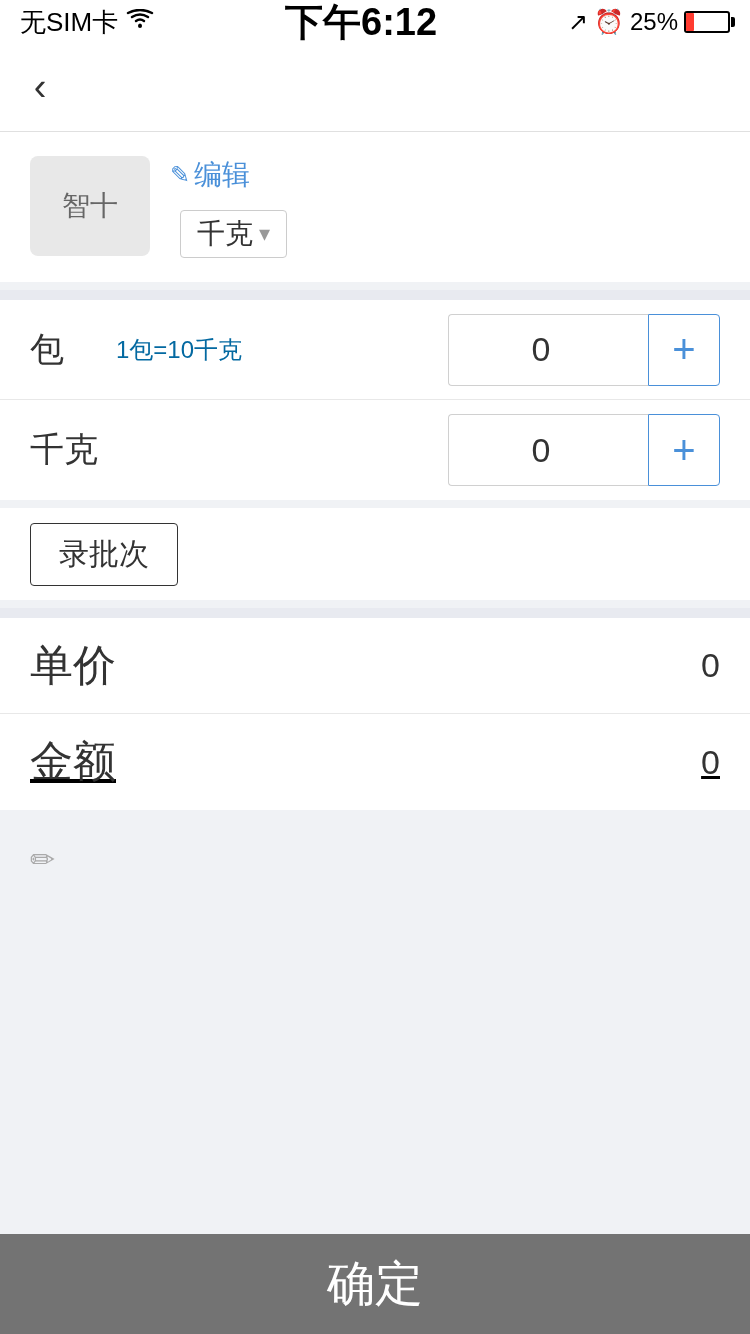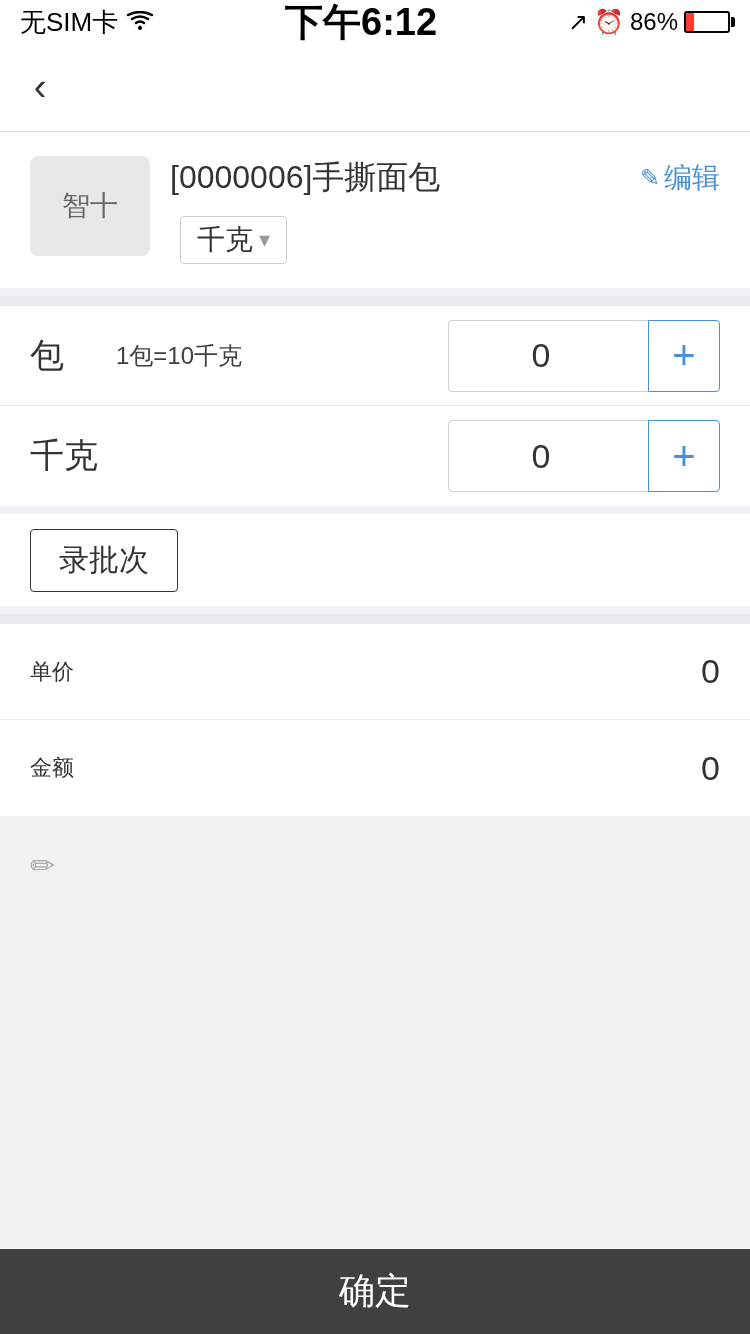--- a/index.html
+++ b/index.html
@@ -17,21 +17,21 @@
       width: 750px;
       height: 44px;
       background: #fff;
       display: flex;
       align-items: center;
       justify-content: space-between;
       padding: 0 20px;
       font-size: 26px;
       color: #000;
     }
-    .status-bar-left { display: flex; align-items: center; gap: 8px; }
+    .status-bar-left { display: flex; gap: 8px; }
     .status-bar-center { font-size: 38px; font-weight: 700; }
     .status-bar-right { display: flex; align-items: center; gap: 6px; font-size: 24px; }
     .battery {
       width: 46px; height: 22px; border: 2px solid #000; border-radius: 3px; position: relative;
       display: inline-flex; align-items: center;
     }
     .battery::after {
       content: ''; position: absolute; right: -7px; top: 50%; transform: translateY(-50%);
       width: 4px; height: 10px; background: #000; border-radius: 0 2px 2px 0;
     }
@@ -165,21 +165,21 @@
     .quantity-row:last-child {
       border-bottom: none;
     }
     .qty-label {
       font-size: 34px;
       color: #333;
       min-width: 80px;
     }
     .qty-sublabel {
       font-size: 24px;
-      color: #404040;
+      color: #0369a1;
       margin-left: 6px;
     }
     .qty-input-wrap {
       margin-left: auto;
       display: flex;
       align-items: center;
       gap: 0;
     }
     .qty-input {
       width: 200px;
@@ -243,23 +243,24 @@
     .price-row {
       display: flex;
       align-items: center;
       justify-content: space-between;
       padding: 0 30px;
       height: 96px;
       border-bottom: 1px solid #e8e8e8;
     }
     .price-row:last-child {
       border-bottom: none;
+      text-decoration: underline;
     }
     .price-label {
-      font-size: 22px;
+      font-size: 43px;
       color: #333;
     }
     .price-value {
       font-size: 34px;
       color: #333;
     }
 
     
     .remark-section {
       background: #f0f2f5;
@@ -284,24 +285,24 @@
       background: #f0f2f5;
       min-height: 260px;
     }
 
     
     .confirm-btn {
       position: fixed;
       bottom: 0;
       left: 0;
       width: 750px;
-      height: 85px;
-      background: #404040;
+      height: 100px;
+      background: #737373;
       color: #fff;
-      font-size: 36px;
+      font-size: 48px;
       font-weight: 500;
       display: flex;
       align-items: center;
       justify-content: center;
       cursor: pointer;
       border: none;
     }
   </style>
 </head>
 <body>
@@ -316,38 +317,37 @@
         <path d="M6 8 Q14 3 22 8" stroke="#000" stroke-width="2.5" stroke-linecap="round" fill="none"></path>
         <path d="M2 4 Q14 -2 26 4" stroke="#000" stroke-width="2.5" stroke-linecap="round" fill="none"></path>
         <circle cx="14" cy="17" r="2" fill="#000"></circle>
       </svg>
     </span>
   </div>
   <div class="status-bar-center">下午6:12</div>
   <div class="status-bar-right">
     <span>↗</span>
     <span>⏰</span>
-    <span>86%</span>
+    <span>25%</span>
     <div class="battery">
       <div class="battery-fill"></div>
     </div>
   </div>
 </div>
 
 <div class="nav-bar">
   <div class="nav-back">‹</div>
 </div>
 
 <div class="product-card">
   <div class="product-image">
     <span style="font-size:28px; color:#666;">智十</span>
   </div>
   <div class="product-info">
     <div class="product-name-row">
-      <span class="product-name">[0000006]手撕面包</span>
       <span class="edit-btn">
         <span class="edit-icon">✎</span>
         <span>编辑</span>
       </span>
     </div>
     <div class="unit-row">
       <div style="display:flex;align-items:center;">
         <div class="unit-select">
           <span>千克</span>
           <span style="font-size:22px;color:#999;">▾</span>

